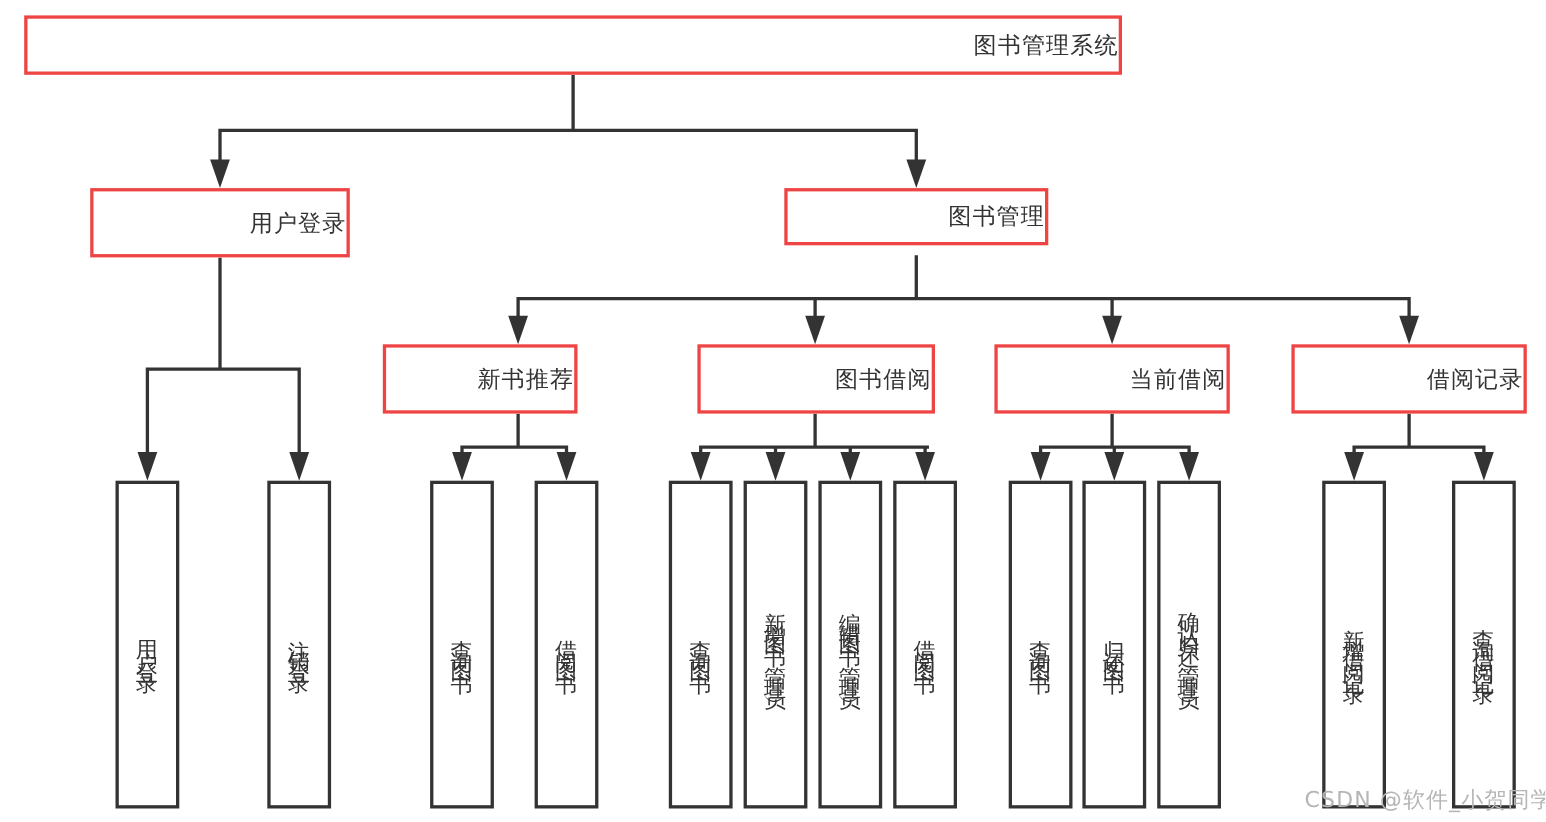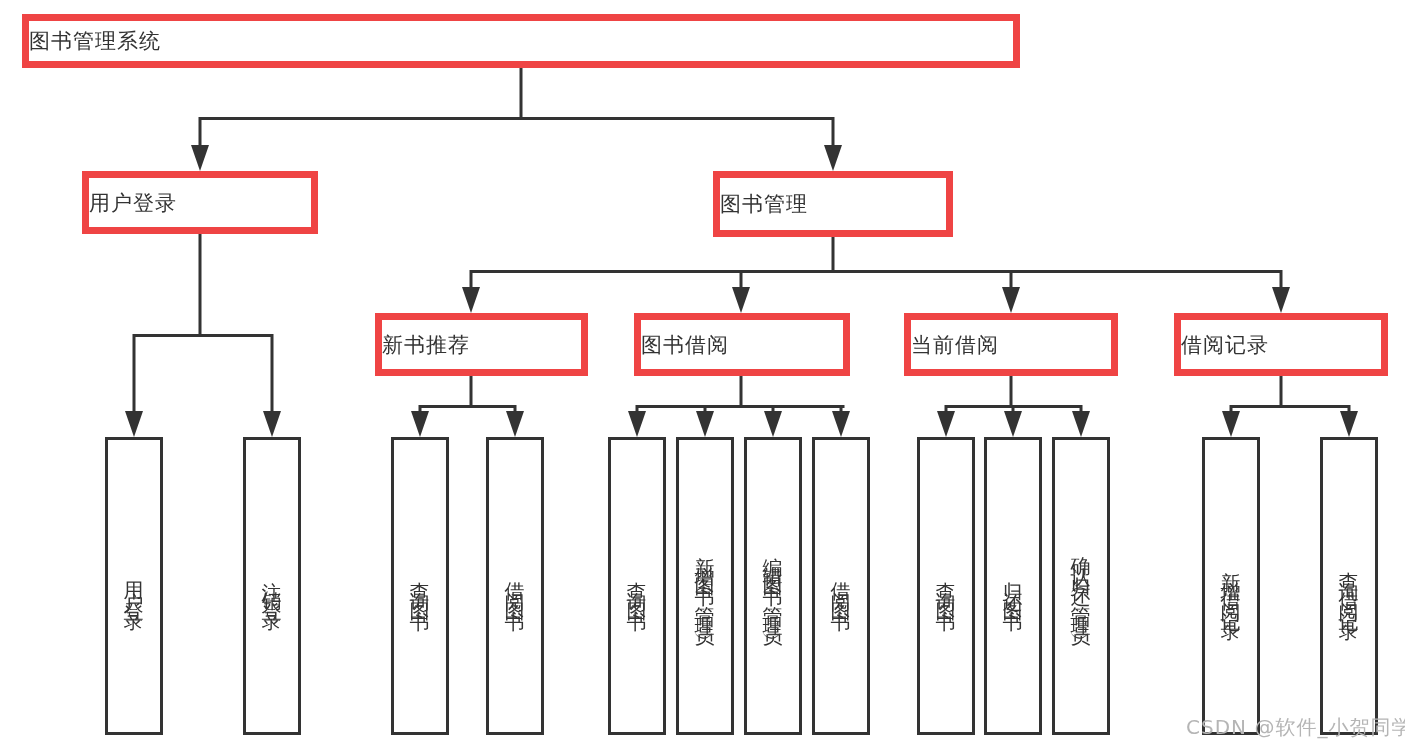--- a/index.html
+++ b/index.html
@@ -13,25 +13,25 @@
   }
   #connectors {
     position: absolute;
     left: 0; top: 0;
     width: 1405px; height: 747px;
     pointer-events: none;
   }
   .hnode {
     position: absolute;
     box-sizing: border-box;
-    border: 7px solid #ef4444;
+    border: 3px solid #ef4444;
     background: #ffffff;
     display: flex;
     align-items: center;
-    justify-content: flex-start;
+    justify-content: flex-end;
     color: #333333;
     font-size: 21px;
     letter-spacing: 1px;
     white-space: nowrap;
   }
   .leaf {
     position: absolute;
     top: 437px;
     height: 298px;
     width: 58px;
@@ -124,25 +124,25 @@
     </g>
   </svg>
 
   <div class="hnode" style="left:22px; top:14px; width:998px; height:54px;">
     <span>图书管理系统</span>
   </div>
 
   <div class="hnode" style="left:82px; top:171px; width:236px; height:63px;">
     <span>用户登录</span>
   </div>
-  <div class="hnode" style="left:713px; top:171px; width:240px; height:66px;">
+  <div class="hnode" style="left:713px; top:171px; width:240px; height:52px;">
     <span>图书管理</span>
   </div>
 
-  <div class="hnode" style="left:375px; top:313px; width:213px; height:63px;">
+  <div class="hnode" style="left:348px; top:313px; width:177px; height:63px;">
     <span>新书推荐</span>
   </div>
   <div class="hnode" style="left:634px; top:313px; width:216px; height:63px;">
     <span>图书借阅</span>
   </div>
   <div class="hnode" style="left:1174px; top:313px; width:214px; height:63px;">
     <span>借阅记录</span>
   </div>
   <div class="hnode" style="left:904px; top:313px; width:214px; height:63px;">
     <span>当前借阅</span>

